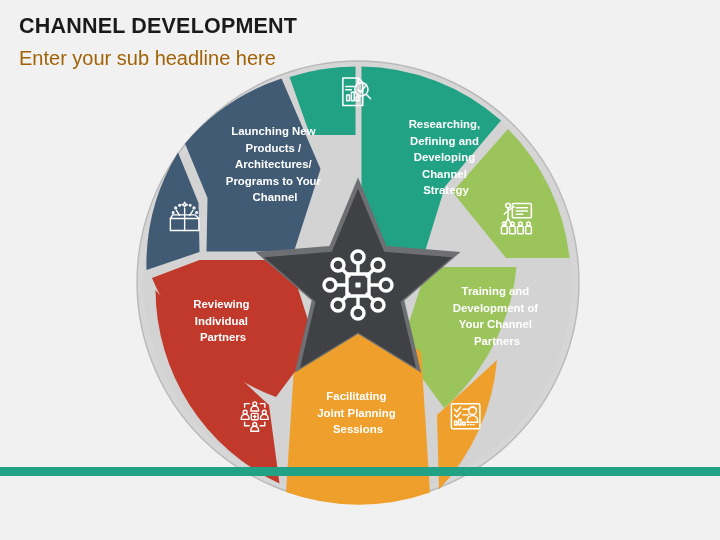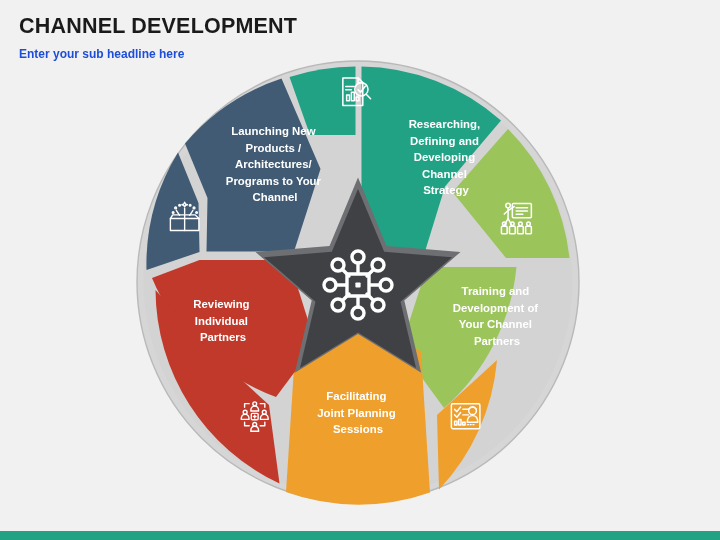--- a/index.html
+++ b/index.html
@@ -11,40 +11,40 @@
     height: 540px;
     background: #f1f1f1;
     font-family: "Liberation Sans", sans-serif;
     overflow: hidden;
     position: relative;
   }
   #slide {
     position: absolute;
     inset: 0;
     width: 720px;
-    height: 540px;
+    height: 476px;
     background: #f1f1f1;
   }
   #title {
     position: absolute;
     left: 19px;
     top: 14px;
     font-size: 21.5px;
     font-weight: bold;
     letter-spacing: 0.2px;
     color: #1a1a1a;
     white-space: nowrap;
   }
   #subtitle {
     position: absolute;
     left: 19px;
     top: 47px;
-    font-size: 12px;
-    font-weight: bold;
-    color: #1d4ed8;
+    font-size: 20px;
+    font-weight: normal;
+    color: #a16207;
     white-space: nowrap;
   }
   #bottom-bar {
     position: absolute;
     left: 0;
     bottom: 0;
     width: 720px;
     height: 9px;
     background: #21a284;
   }

